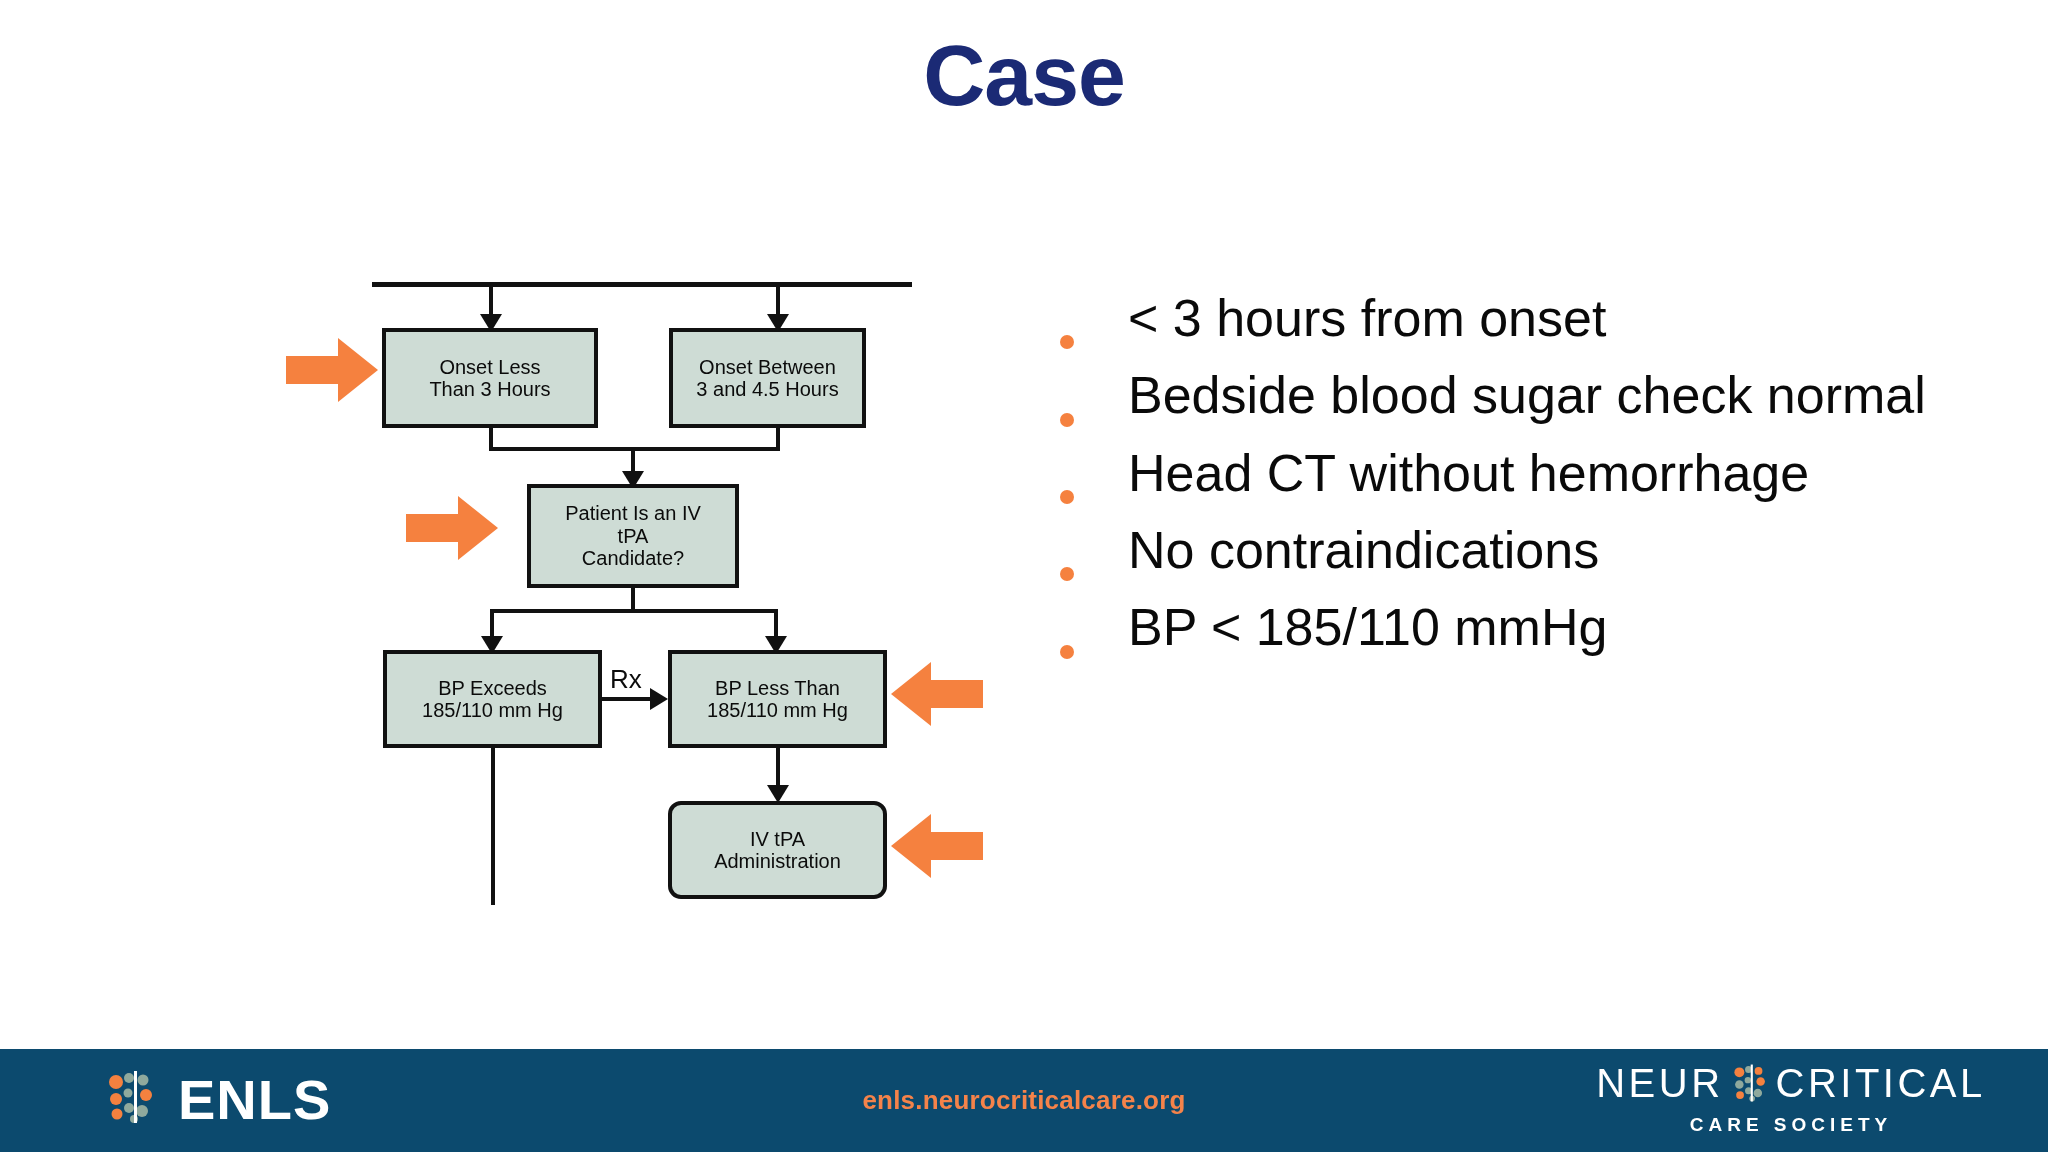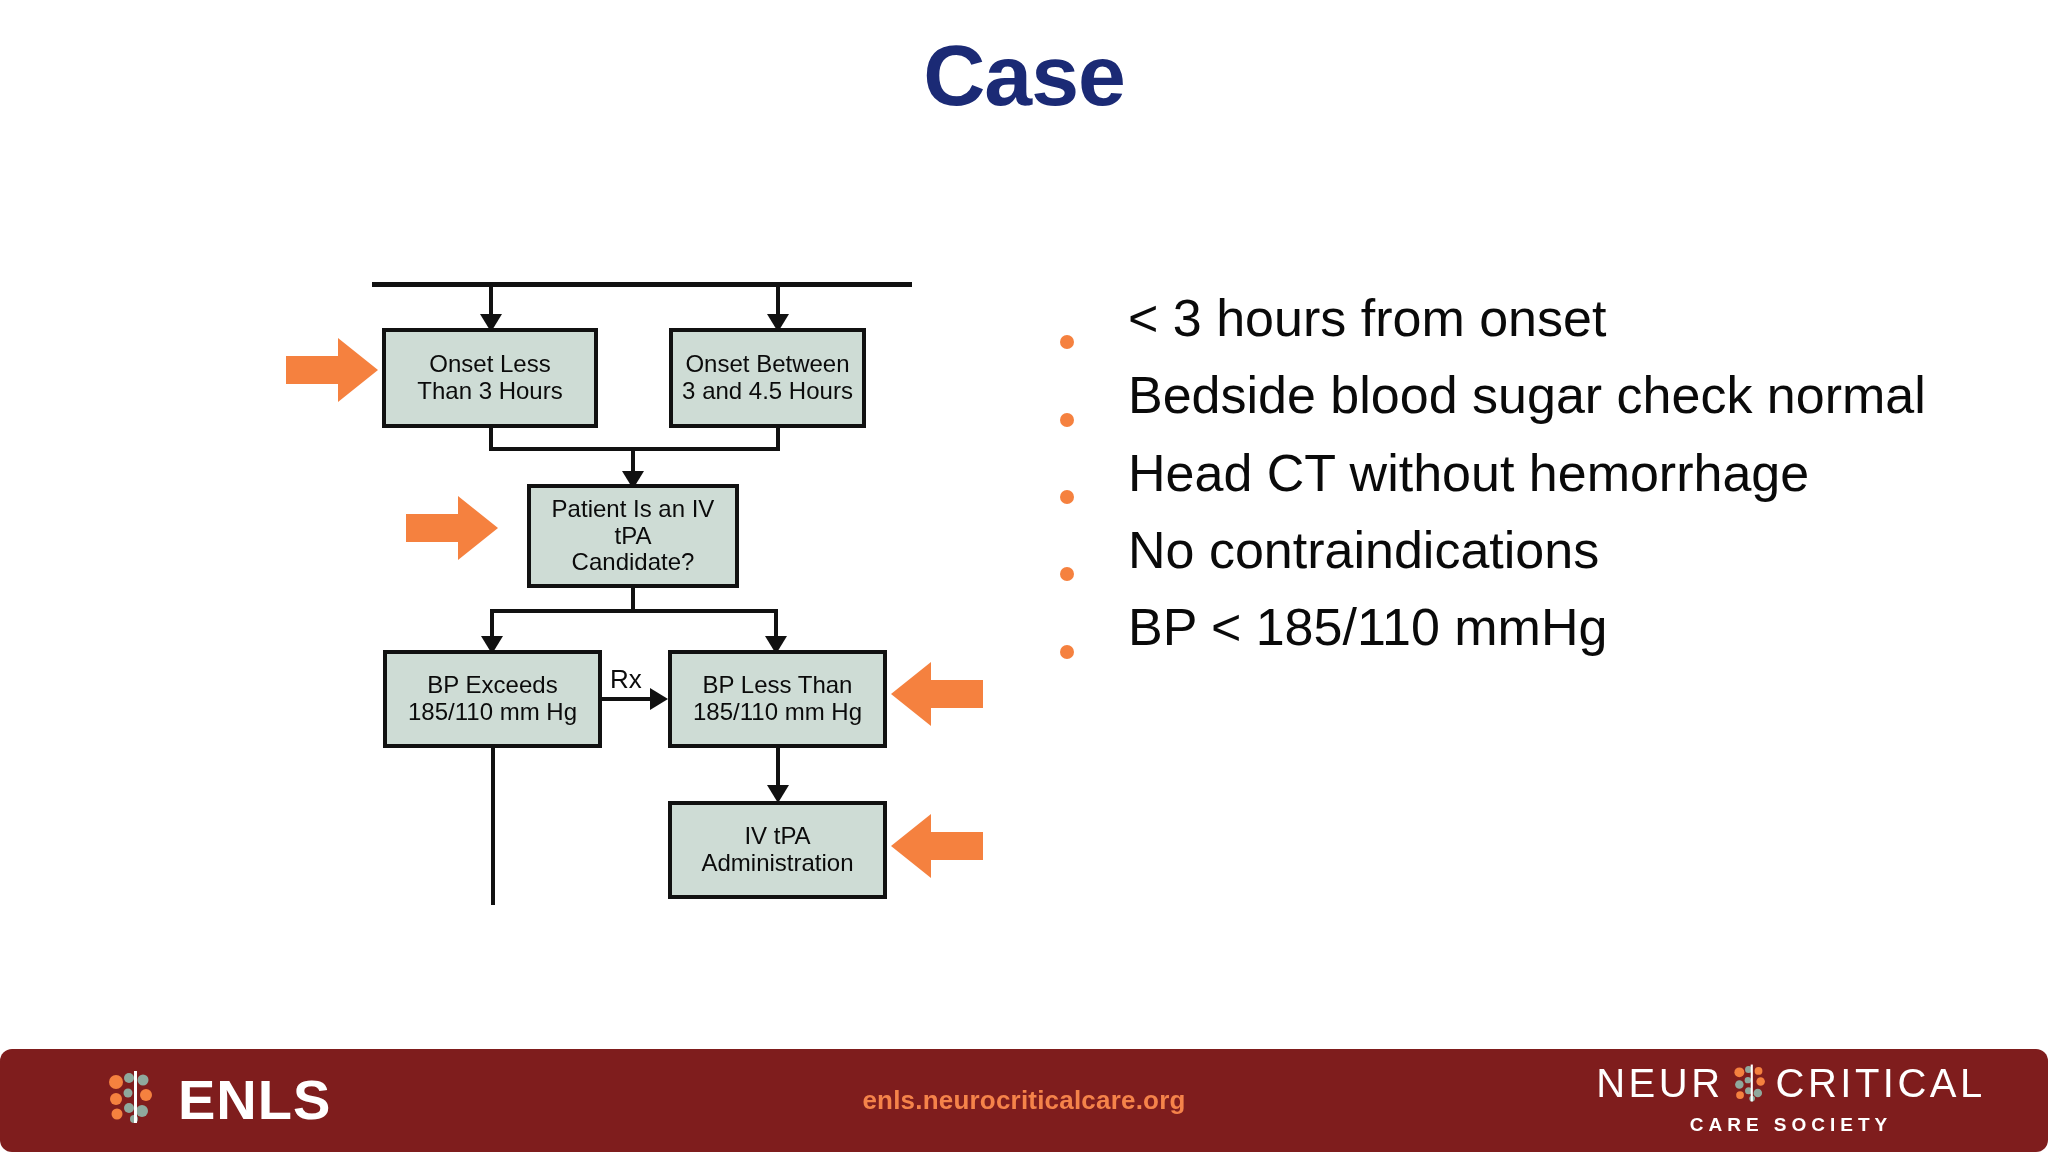--- a/index.html
+++ b/index.html
@@ -32,21 +32,21 @@
   .fc-box{
     position:absolute;
     box-sizing:border-box;
     background:#cedcd5;
     border:4px solid #111111;
     display:flex;
     align-items:center;
     justify-content:center;
     text-align:center;
     color:#0b0b0b;
-    font-size:24px;
+    font-size:20px;
     line-height:1.12;
     font-family:"Liberation Sans", sans-serif;
     white-space:pre-line;
   }
   .fc-line{position:absolute;background:#111111;}
   .fc-arrowhead{
     position:absolute;
     width:0;height:0;
     border-left:11px solid transparent;
     border-right:11px solid transparent;
@@ -92,22 +92,21 @@
     font-size:52px;
     line-height:1.18;
     color:#0a0a0a;
     font-family:"Liberation Sans", sans-serif;
   }
 
   
   #footer{
     position:absolute;
     left:0;bottom:0;width:2048px;height:103px;
-    background:#7f1d1d;
-    border-radius:12px;
+    background:#0c4a6e;
   }
   #footer-url{
     position:absolute;
     left:0;top:0;width:2048px;height:103px;
     display:flex;align-items:center;justify-content:center;
     color:#f5834a;
     font-size:26px;
     font-weight:bold;
     letter-spacing:0.2px;
     font-family:"Liberation Sans", sans-serif;
@@ -198,21 +197,21 @@
 
     <div class="fc-line" style="left:602px;top:697px;width:50px;height:4px;"></div>
     <div class="fc-arrowhead right" style="left:650px;top:688px;"></div>
     <div class="rx-label" style="left:610px;top:664px;">Rx</div>
 
     <div class="fc-line" style="left:491px;top:746px;width:4px;height:159px;"></div>
 
     <div class="fc-line" style="left:776px;top:746px;width:4px;height:44px;"></div>
     <div class="fc-arrowhead" style="left:767px;top:785px;"></div>
 
-    <div class="fc-box" style="left:668px;top:801px;width:219px;height:98px;">IV tPA
+    <div class="fc-box" style="left:668px;top:801px;width:219px;height:98px;border-radius:13px;">IV tPA
 Administration</div>
 
     <div class="pointer" style="left:286px;top:334px;width:92px;height:72px;">
       <svg width="92" height="72" viewBox="0 0 92 72">
         <path d="M0,22 L52,22 L52,4 L92,36 L52,68 L52,50 L0,50 Z" fill="#f5813f"></path>
       </svg>
     </div>
 
     <div class="pointer" style="left:406px;top:492px;width:92px;height:72px;">
       <svg width="92" height="72" viewBox="0 0 92 72">

